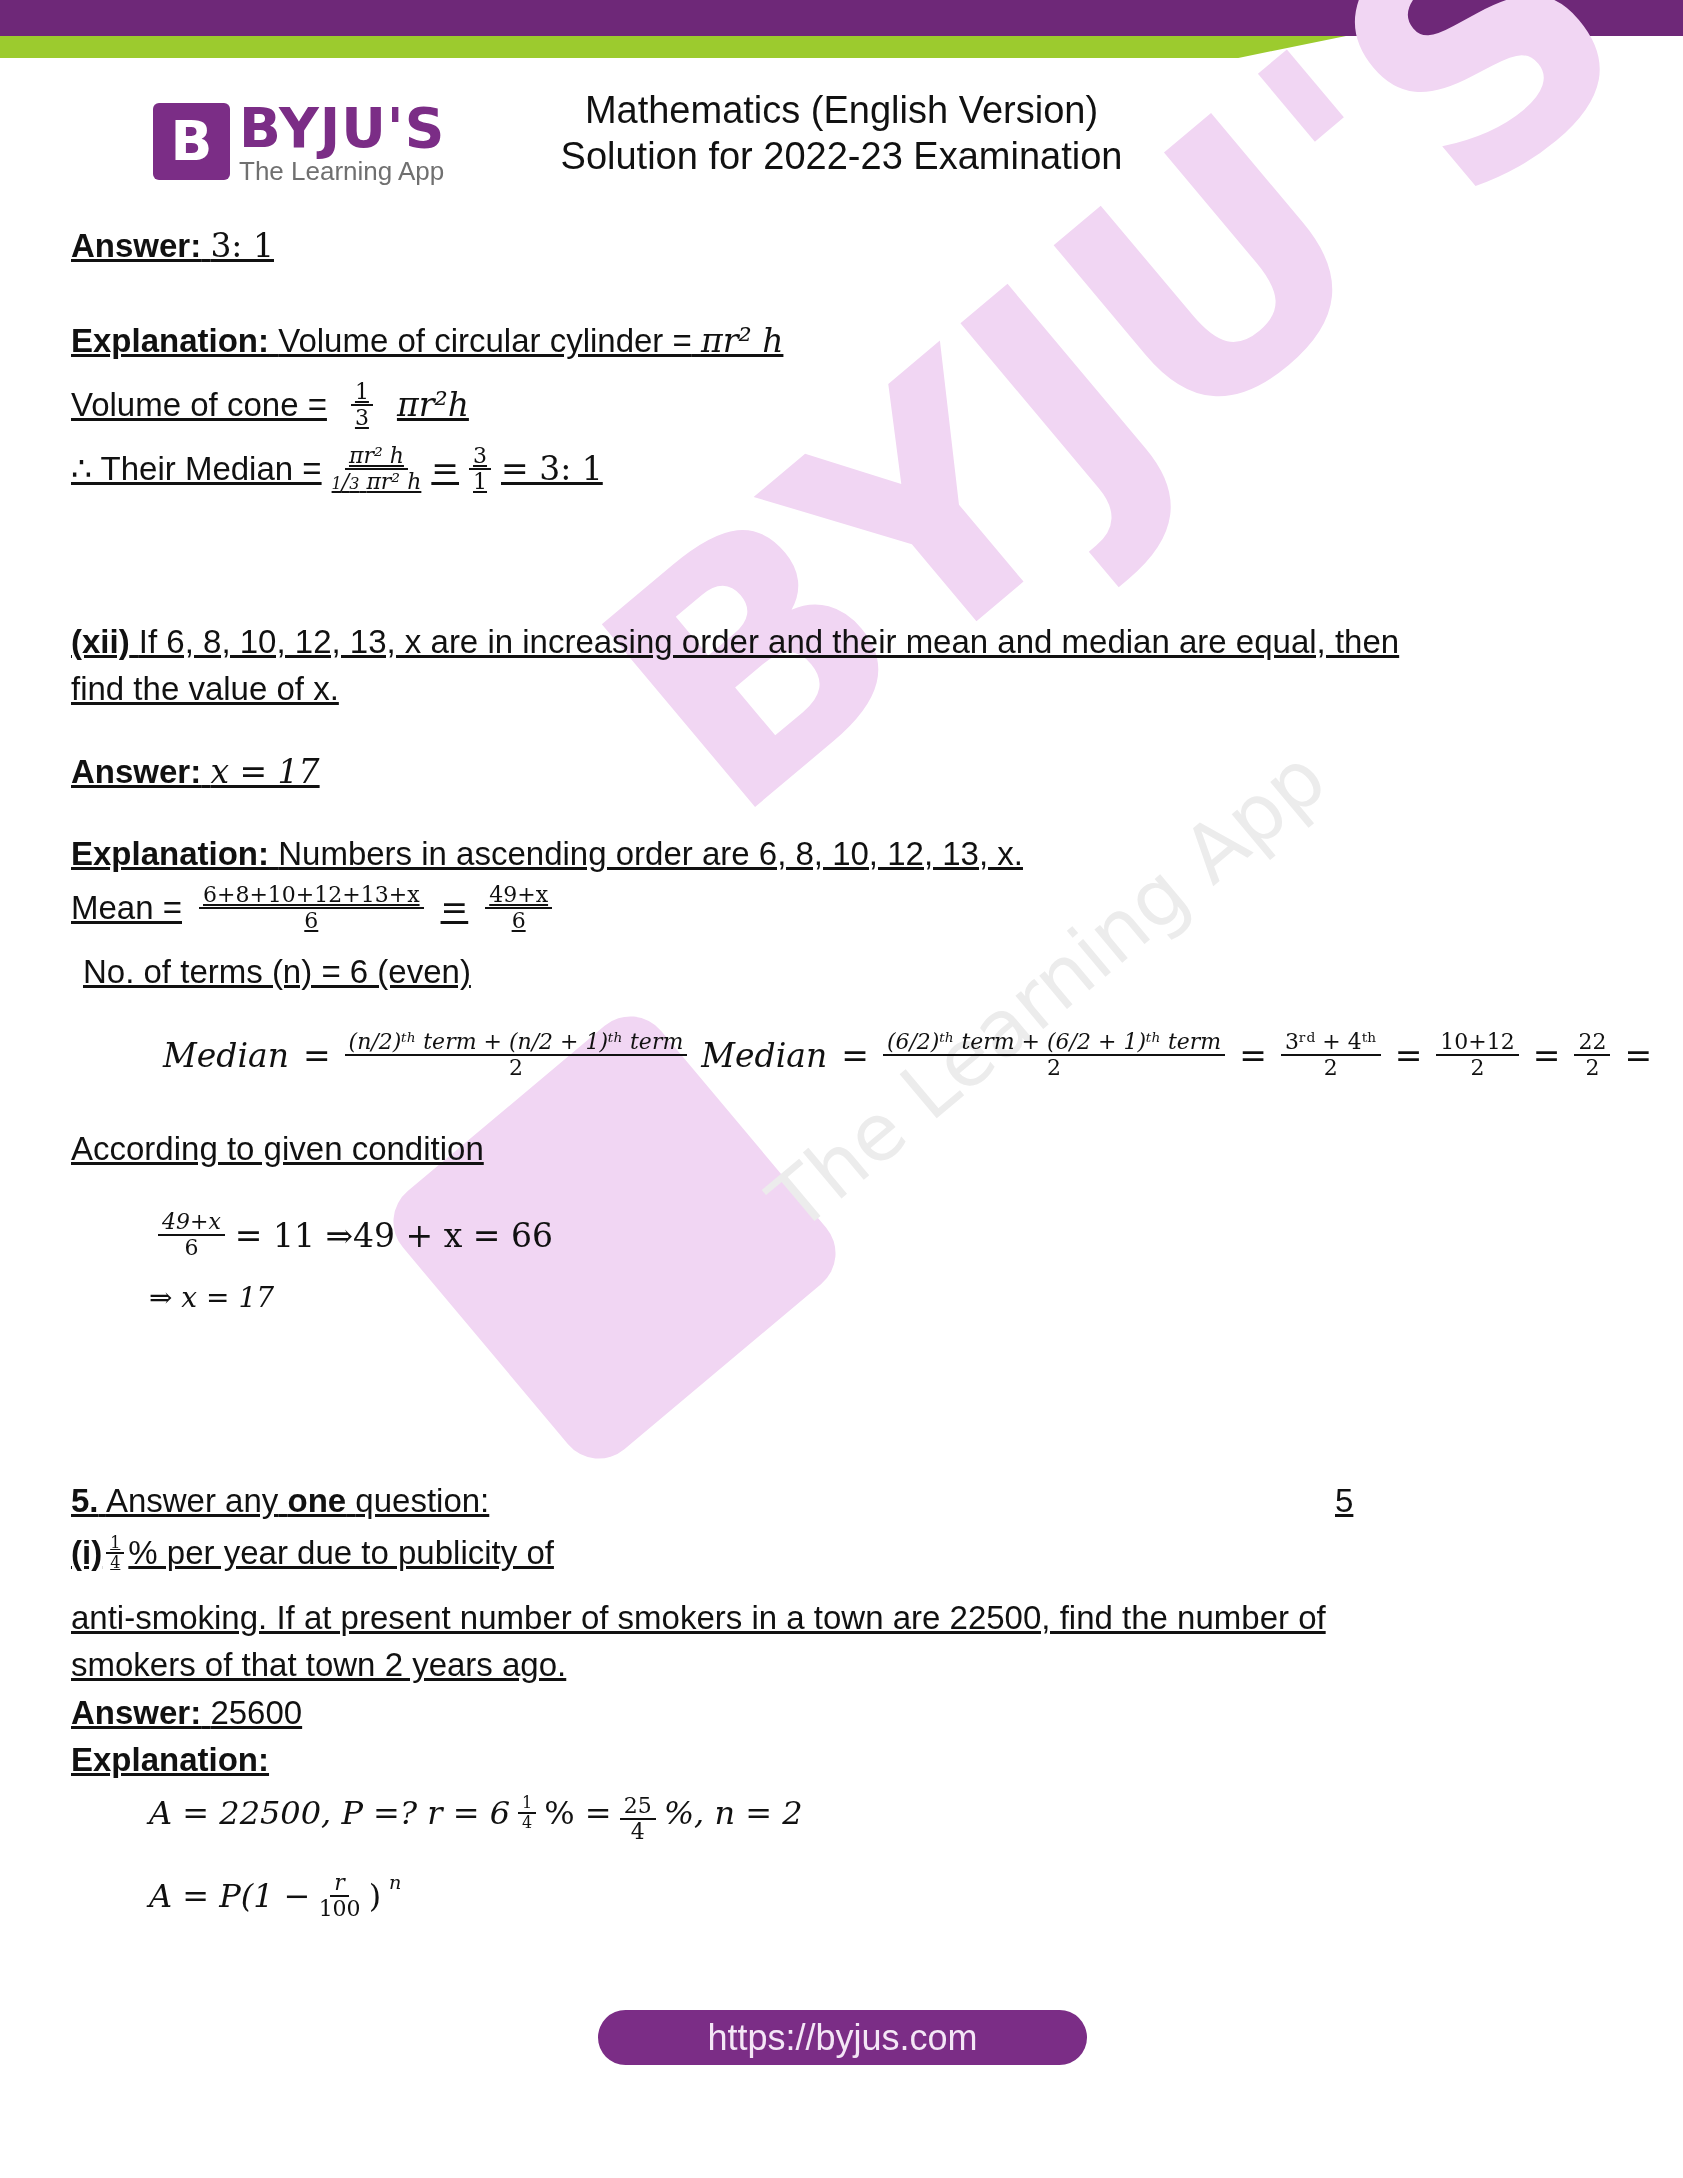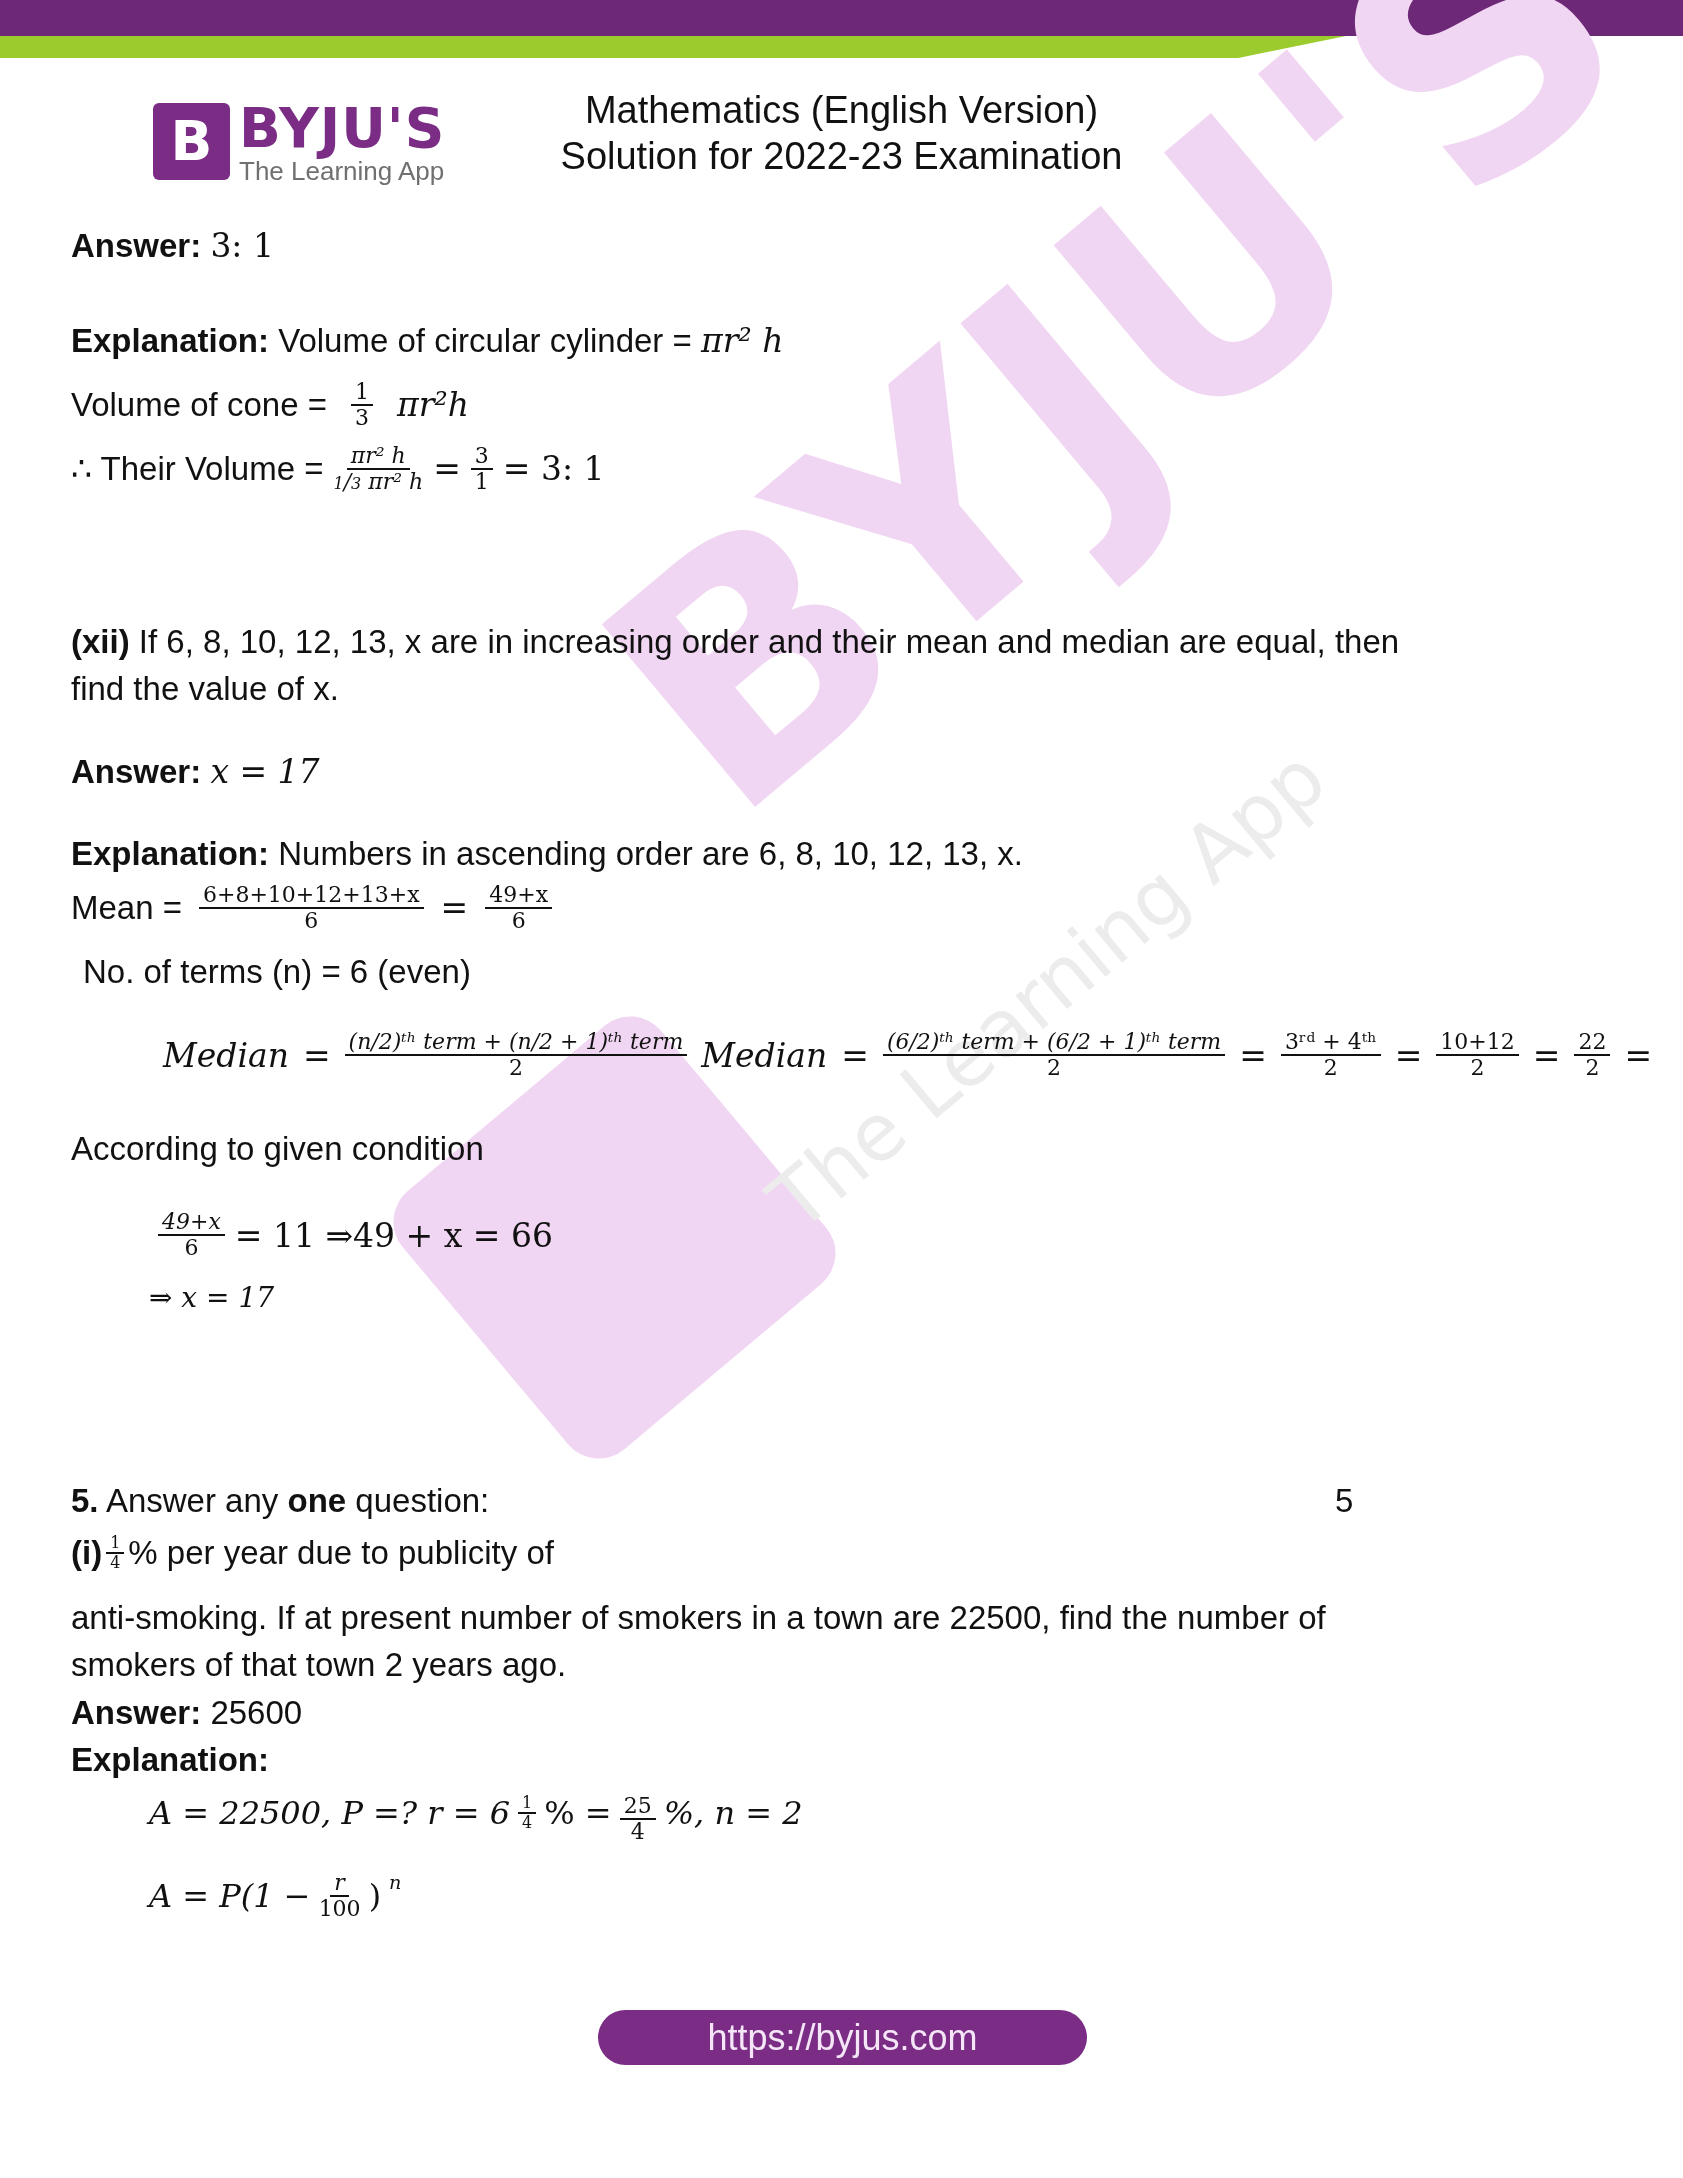--- a/index.html
+++ b/index.html
@@ -7,21 +7,21 @@
          font-family:"Liberation Sans", sans-serif; color:#111; }
   .abs { position:absolute; }
   .bar-purple { left:0; top:0; width:1683px; height:36px; background:#6e2878; }
   .bar-green { left:0; top:36px; width:1346px; height:22px; background:#9ccb2e;
                clip-path:polygon(0 0,100% 0,92% 100%,0 100%); }
   .logo-box { left:153px; top:103px; width:77px; height:77px; background:#7b2d86; border-radius:6px; }
   .logo-b { left:166px; top:111px; width:51px; height:61px; color:#fff; font:bold 55px "DejaVu Sans", sans-serif; line-height:61px; text-align:center; }
   .logo-name { left:239px; top:99px; font:bold 55px "DejaVu Sans", sans-serif; color:#7b2d86; letter-spacing:1px; line-height:59px; }
   .logo-tag { left:239px; top:156px; font:26px "Liberation Sans", sans-serif; color:#707070; }
   .hdr { left:515px; width:653px; text-align:center; font-size:38px; line-height:46px; color:#111; }
-  .t { font-size:33px; line-height:40px; white-space:nowrap; }
+  .t { font-size:33px; line-height:40px; white-space:nowrap;text-decoration:underline; }
   .b { font-weight:bold; }
   .m { font-family:"DejaVu Serif", serif; font-style:normal; }
   .mi { font-family:"DejaVu Serif", serif; font-style:italic; }
   .frac { display:inline-flex; flex-direction:column; align-items:center; vertical-align:middle; font-family:"DejaVu Serif", serif; }
   .frac .n { border-bottom:2px solid #111; padding:0 4px; line-height:1.1; }
   .frac .d { line-height:1.1; }
   .sm { font-size:22px; }
   .xs { font-size:16px; }
   sup { font-size:0.6em; }
   .wm { pointer-events:none; }
@@ -62,21 +62,21 @@
 <div class="abs t" style="left:71px; top:380px; display:flex; align-items:center; gap:24px;">
   <span>Volume of cone =</span>
   <span class="frac sm">
       <span class="n">1</span>
       <span class="d">3</span>
     </span>
   <span class="mi">πr²h</span>
 </div>
 
 <div class="abs t" style="left:71px; top:444px; display:flex; align-items:center; gap:10px;">
-  <span>∴ Their Volume =</span>
+  <span>∴ Their Median =</span>
   <span class="frac sm">
     <span class="n mi">πr² h</span>
     <span class="d mi"><span class="xs">1</span>/<span class="xs">3</span> <span>πr² h</span></span>
   </span>
   <span class="m">=</span>
   <span class="frac sm">
     <span class="n">3</span>
       <span class="d">1</span>
   </span>
   <span class="m">= 3: 1</span>

